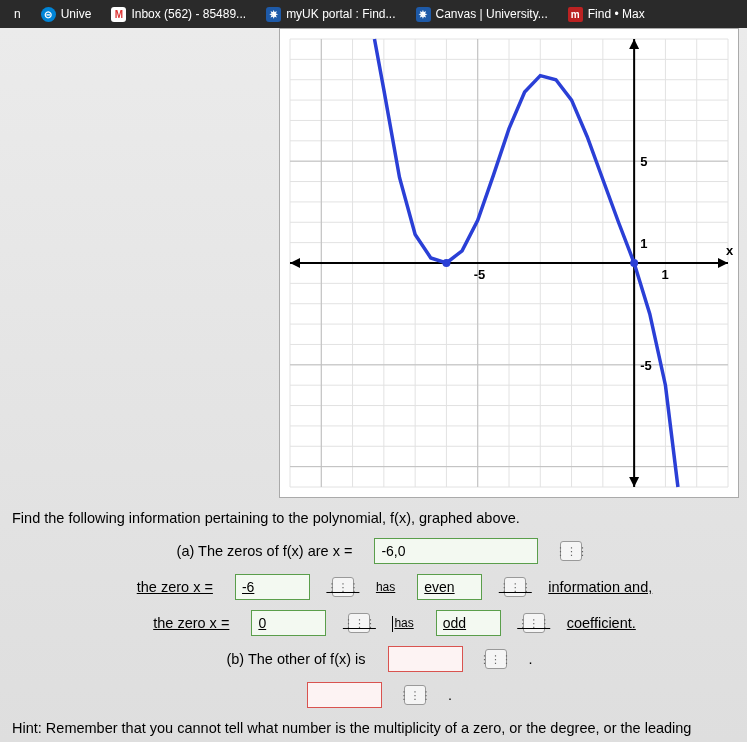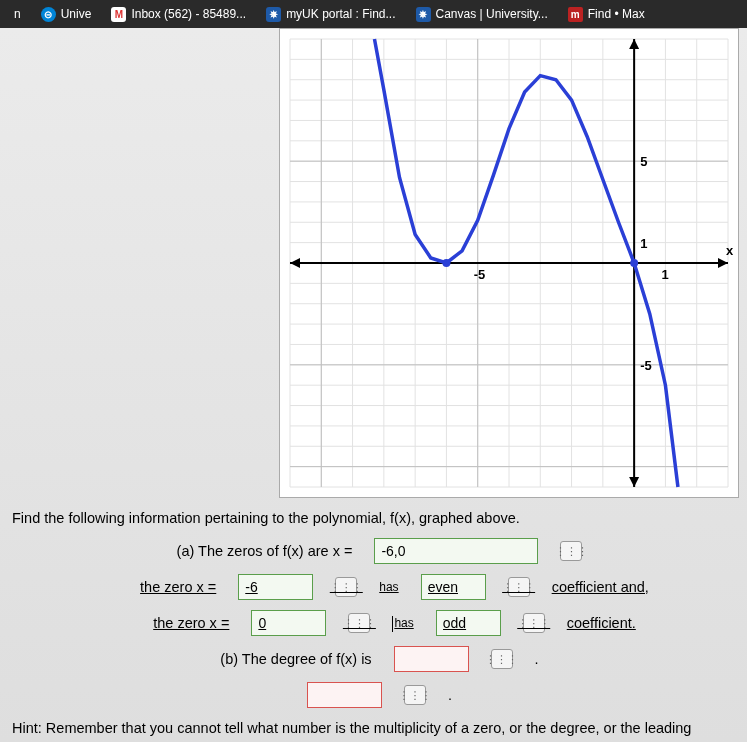--- a/index.html
+++ b/index.html
@@ -225,35 +225,35 @@
       <span class="kbd-icon">⋮⋮⋮</span>
     </div>
 
     <div class="qrow indent">
       <span>the zero x =</span>
       <input type="text" class="med correct" value="-6" style="">
       <span class="kbd-icon">⋮⋮⋮</span>
       <span class="small-has">has</span>
       <input type="text" class="short correct" value="even" style="">
       <span class="kbd-icon">⋮⋮⋮</span>
-      <span>coefficient and,</span>
+      <span>information and,</span>
     </div>
 
     <div class="qrow indent">
       <span>the zero x =</span>
       <input type="text" class="med correct" value="0" style="">
       <span class="kbd-icon">⋮⋮⋮</span>
       <span class="small-has"><span class="cursor"></span>has</span>
       <input type="text" class="short correct" value="odd" style="">
       <span class="kbd-icon">⋮⋮⋮</span>
       <span>coefficient.</span>
     </div>
 
     <div class="qrow">
-      <span>(b) The degree of f(x) is</span>
+      <span>(b) The other of f(x) is</span>
       <input type="text" class="med wrong" value="" style="">
       <span class="kbd-icon">⋮⋮⋮</span>
       <span>.</span>
     </div>
 
     <div class="qrow">
       <input type="text" class="med wrong" value="" style="">
       <span class="kbd-icon">⋮⋮⋮</span>
       <span>.</span>
     </div>

